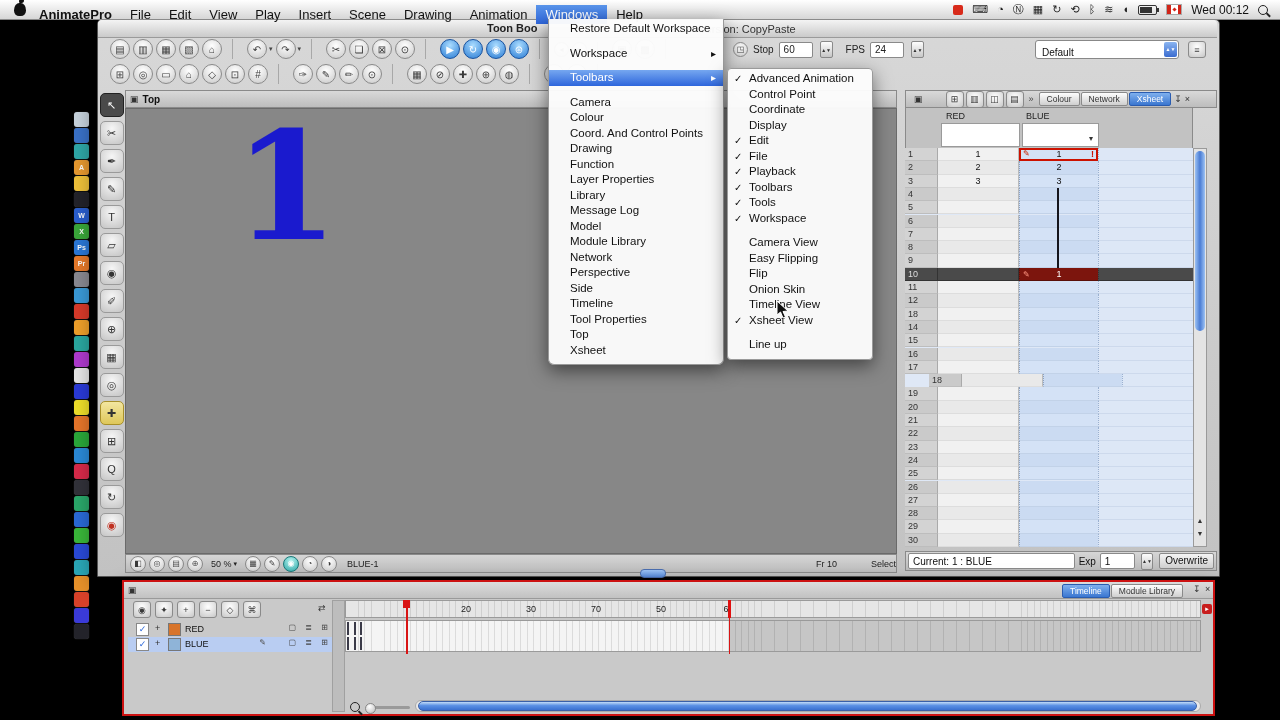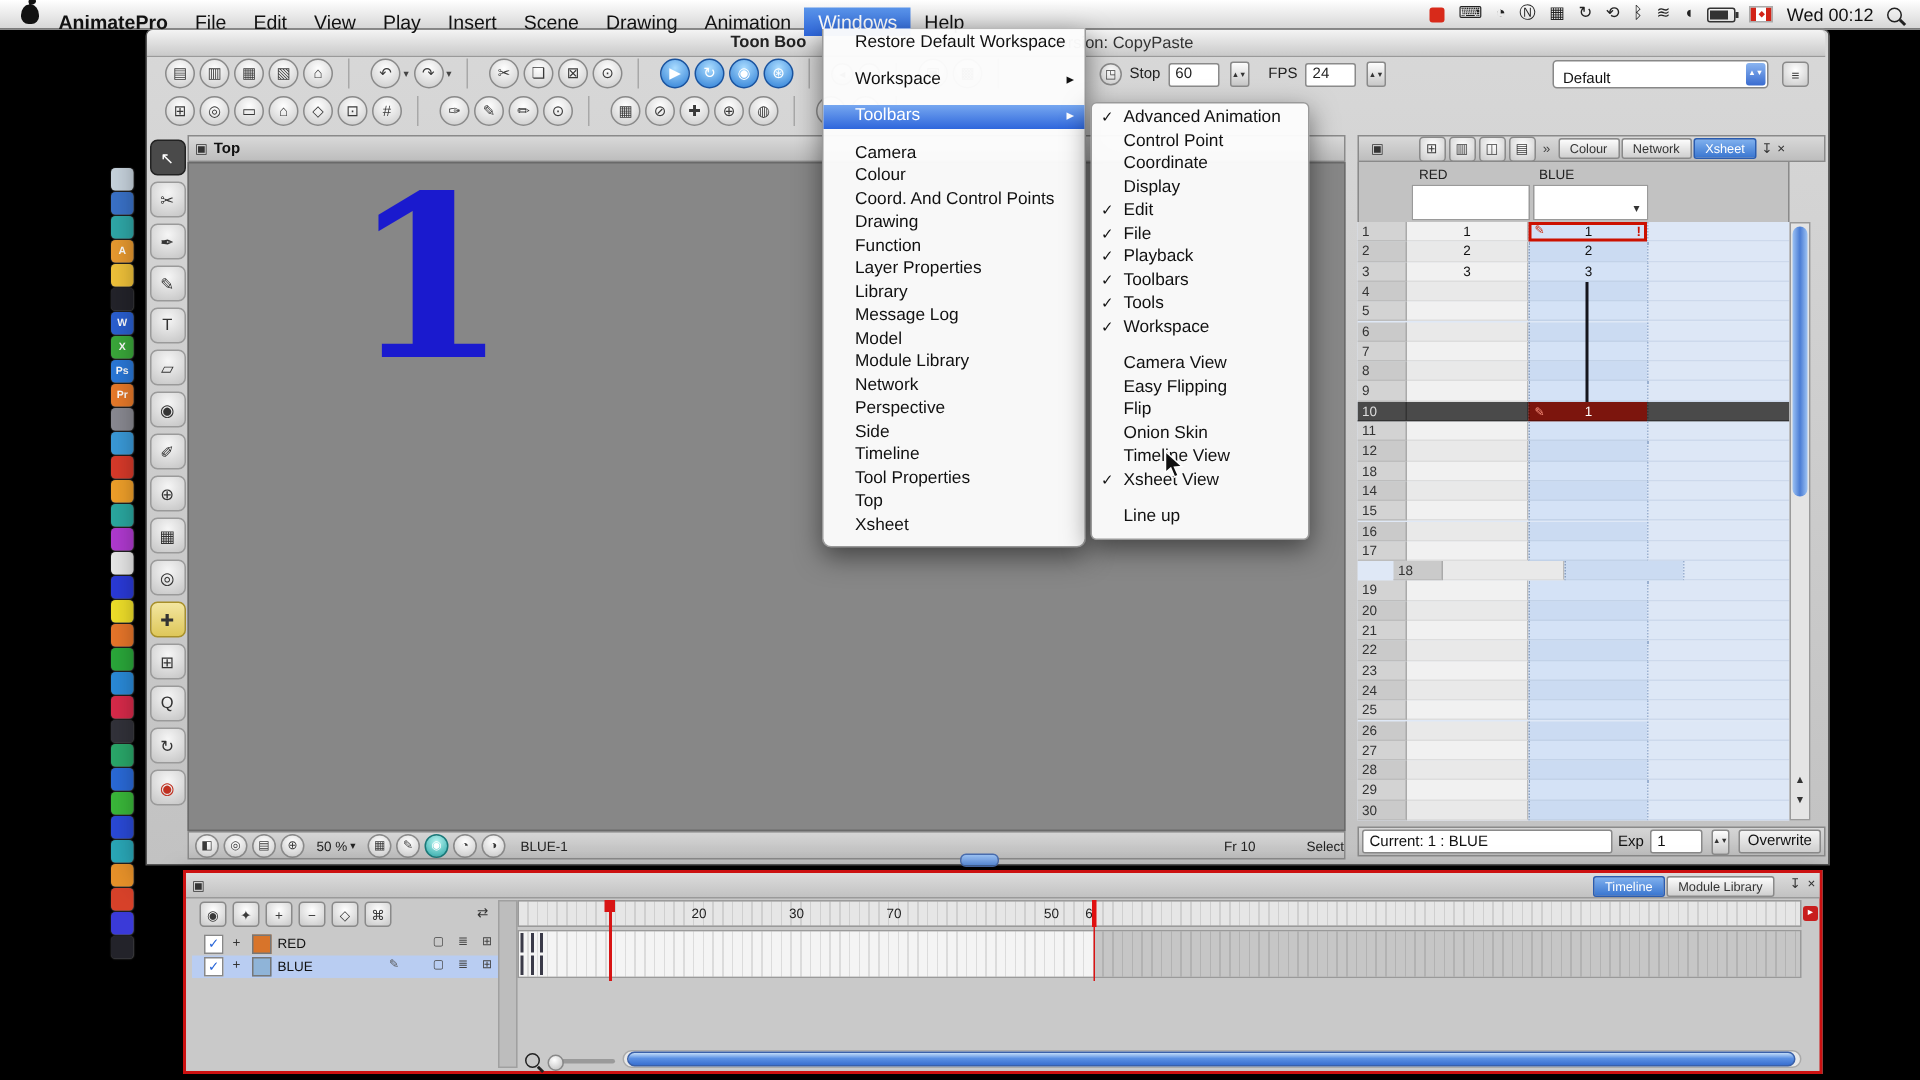--- a/index.html
+++ b/index.html
@@ -687,21 +687,21 @@
       <div class="tl-i1">▢</div>
       <div class="tl-i2">≣</div>
       <div class="tl-i3">⊞</div>
     </div>
   </div>
 <div id="tl-splitter"></div>
 <div id="tl-ruler">
     <div class="rlab" style="left: 110px;">20</div>
     <div class="rlab" style="left: 175px;">30</div>
     <div class="rlab" style="left: 240px;">70</div>
-    <div class="rlab" style="left: 305px; margin-left: 40px;">50</div>
+    <div class="rlab" style="left: 305px;">50</div>
     <div class="rlab" style="left: 370px;">6</div>
   </div>
 <div id="tl-tracks">
   <div class="trackrow" id="track-red" style="top:0">
       <div class="tick" style="left: 1px;"></div>
       <div class="tick" style="left: 7.5px;"></div>
       <div class="tick" style="left: 14px;"></div>
     </div>
   <div class="trackrow" id="track-blue" style="top:15px">
       <div class="tick" style="left: 1px;"></div>

